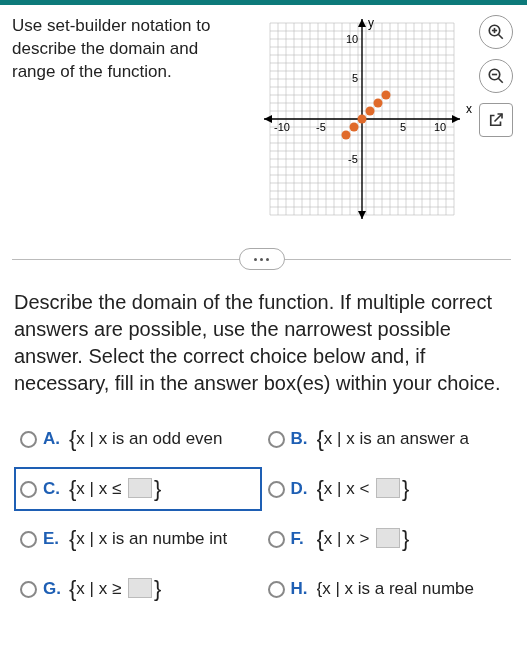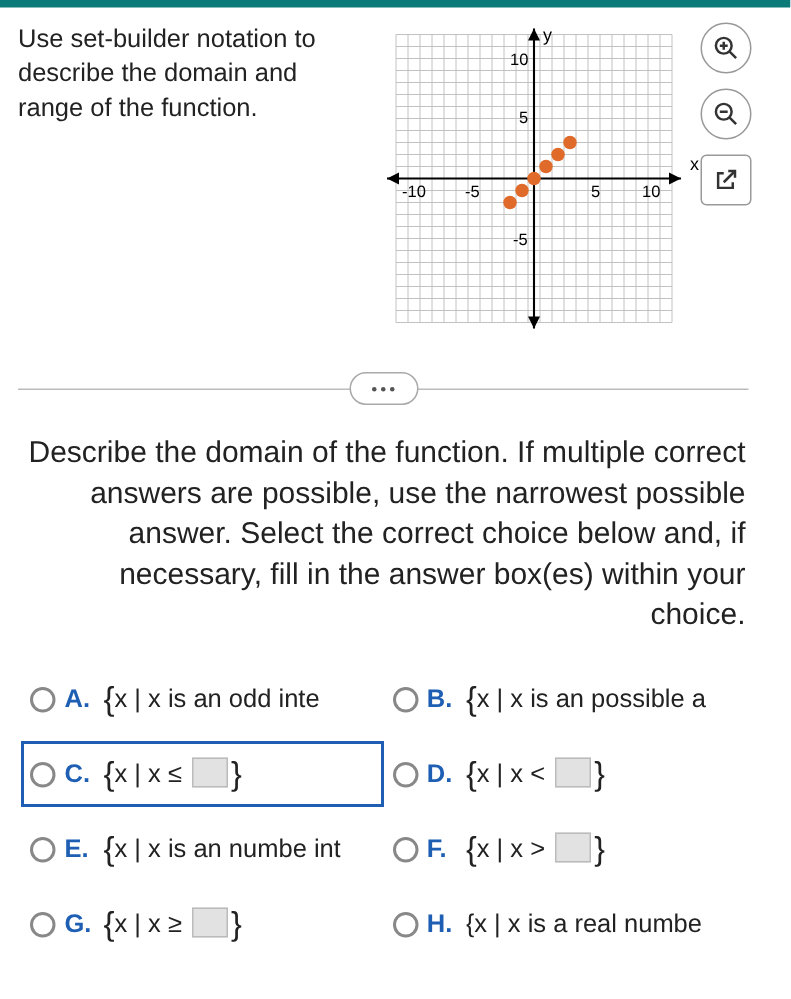--- a/index.html
+++ b/index.html
@@ -1,31 +1,31 @@
 <!DOCTYPE html>
 <html><head>
 <meta charset="utf-8">
 <style>
   * { box-sizing: border-box; margin: 0; padding: 0; }
   body { font-family: Arial, Helvetica, sans-serif; background: #fff; width: 527px; height: 666px; overflow: hidden; position: relative; }
   .topbar { height: 5px; background: #0d7a7a; }
-  .content { padding: 10px 28px 0 12px; }
+  .content { padding: 10px 16px 0 12px; }
   .upper { display: flex; gap: 8px; }
   .qtext { flex: 0 0 200px; font-size: 17px; line-height: 1.35; color: #222; }
   .graph-wrap { flex: 1; position: relative; display:flex; justify-content:center;}
   .tools { position: absolute; right: -2px; top: 0; display: flex; flex-direction: column; gap: 10px; }
   .tool-btn { width: 34px; height: 34px; border: 1px solid #999; border-radius: 50%; background: #fff; display: flex; align-items: center; justify-content: center; cursor: pointer; }
   .tool-btn svg { width: 18px; height: 18px; }
   .tool-btn.sq { border-radius: 4px; }
   svg.plot { display: block; }
   .divider-row { position: relative; height: 30px; margin-top: 20px;}
   .divider-row hr { border: none; border-top: 1px solid #bbb; position: absolute; top: 14px; left: 0; right: 0; }
   .dots-pill { position: absolute; left: 50%; transform: translateX(-50%); top: 3px; background: #fff; border: 1px solid #aaa; border-radius: 14px; width: 46px; height: 22px; display: flex; align-items: center; justify-content: center; gap: 3px; cursor:pointer;}
   .dots-pill span { width: 3px; height: 3px; background: #555; border-radius: 50%; }
-  .instructions { font-size: 20px; line-height: 1.35; color: #222; margin: 14px 2px 20px 2px; text-align: right; }
+  .instructions { font-size: 20px; line-height: 1.35; color: #222; margin: 14px 2px 20px 2px; }
   .choices { display: grid; grid-template-columns: 1fr 1fr; gap: 6px 0; padding: 0 2px;}
   .choice { display: flex; align-items: center; gap: 6px; height: 44px; padding: 2px 4px; overflow: hidden; white-space: nowrap; font-size: 17px; border: 2px solid transparent;}
   .choice.selected { border: 2px solid #1e5fb4; }
   .radio { width: 17px; height: 17px; border: 2px solid #888; border-radius: 50%; flex-shrink: 0; }
   .letter { color: #1e5fb4; font-weight: bold; min-width: 20px; }
   .expr { color: #222; overflow: hidden; }
   .blank { display: inline-block; width: 24px; height: 20px; background: #e2e2e2; border: 1px solid #bbb; vertical-align: -4px; margin: 0 2px;}
   .brace { font-size: 22px; vertical-align: -2px;}
 </style>
 </head>
@@ -147,26 +147,26 @@
         <span></span>
       </div>
   </div>
 
   <div class="instructions">Describe the domain of the function. If multiple correct answers are possible, use the narrowest possible answer. Select the correct choice below and, if necessary, fill in the answer box(es) within your choice.</div>
 
   <div class="choices">
     <div class="choice">
       <span class="radio"></span>
       <span class="letter">A.</span>
-      <span class="expr"><span class="brace">{</span><span>x | x is an odd inte</span></span>
+      <span class="expr"><span class="brace">{</span><span>x | x is an odd even</span></span>
     </div>
     <div class="choice">
       <span class="radio"></span>
       <span class="letter">B.</span>
-      <span class="expr"><span class="brace">{</span><span>x | x is an possible a</span></span>
+      <span class="expr"><span class="brace">{</span><span>x | x is an answer a</span></span>
     </div>
     <div class="choice selected">
       <span class="radio"></span>
       <span class="letter">C.</span>
       <span class="expr"><span class="brace">{</span><span>x | x ≤</span> <span class="blank"></span><span class="brace">}</span></span>
     </div>
     <div class="choice">
       <span class="radio"></span>
       <span class="letter">D.</span>
       <span class="expr"><span class="brace">{</span><span>x | x &lt;</span> <span class="blank"></span><span class="brace">}</span></span>

